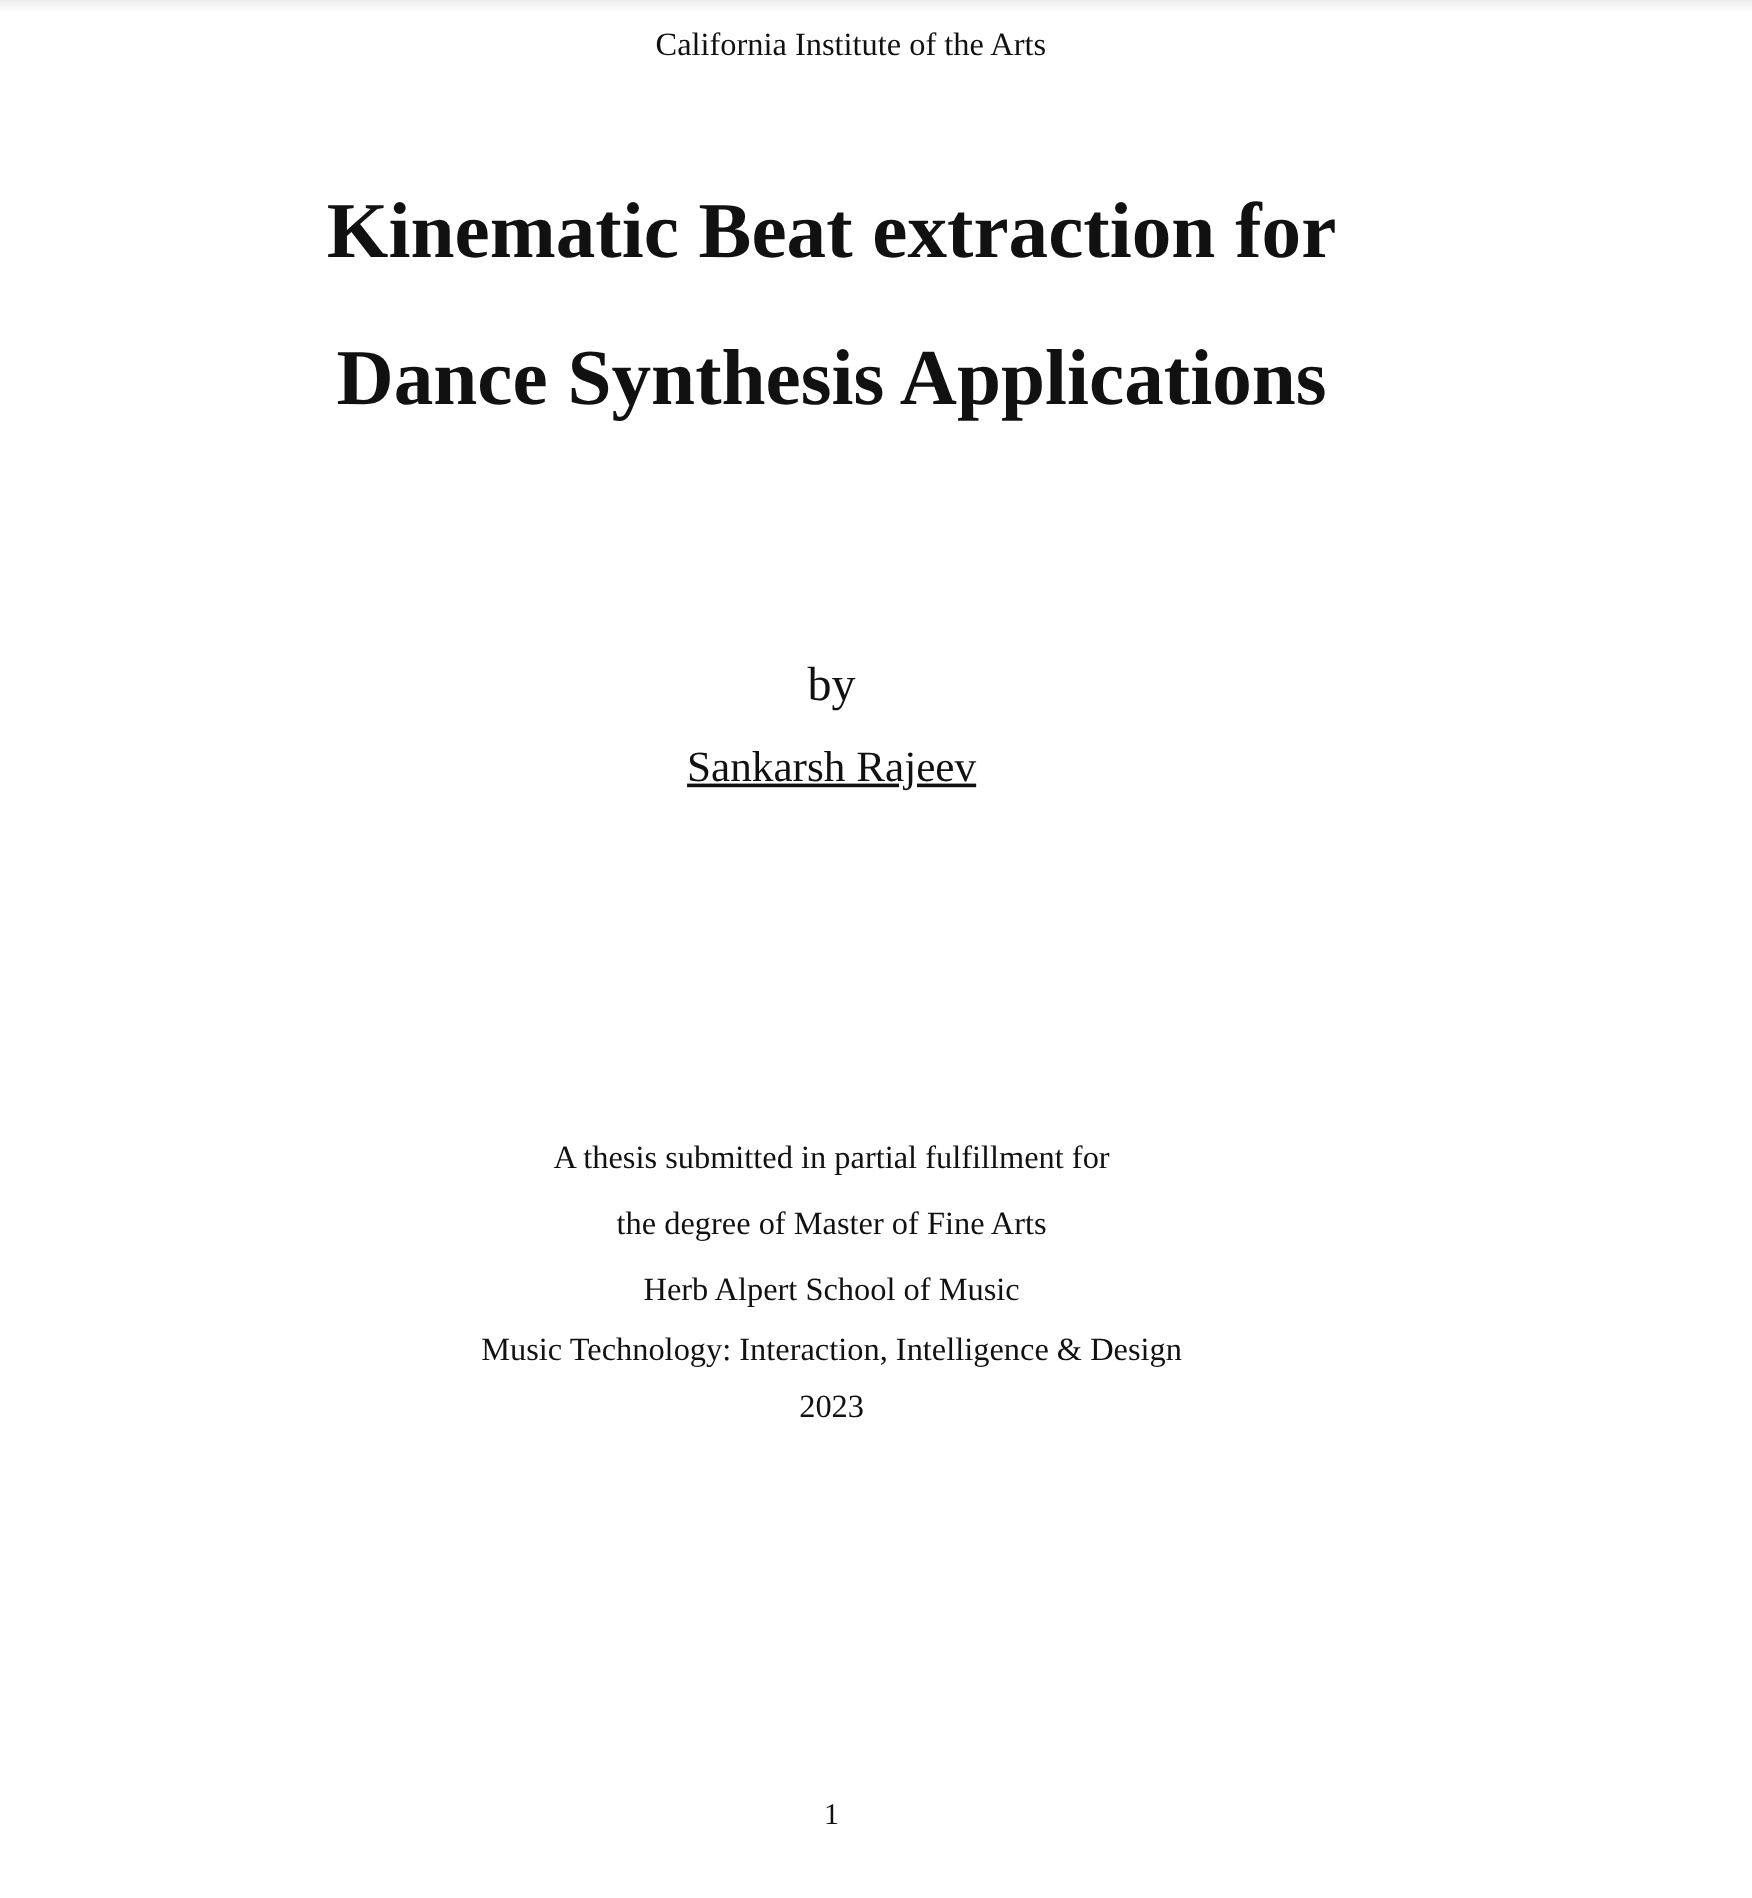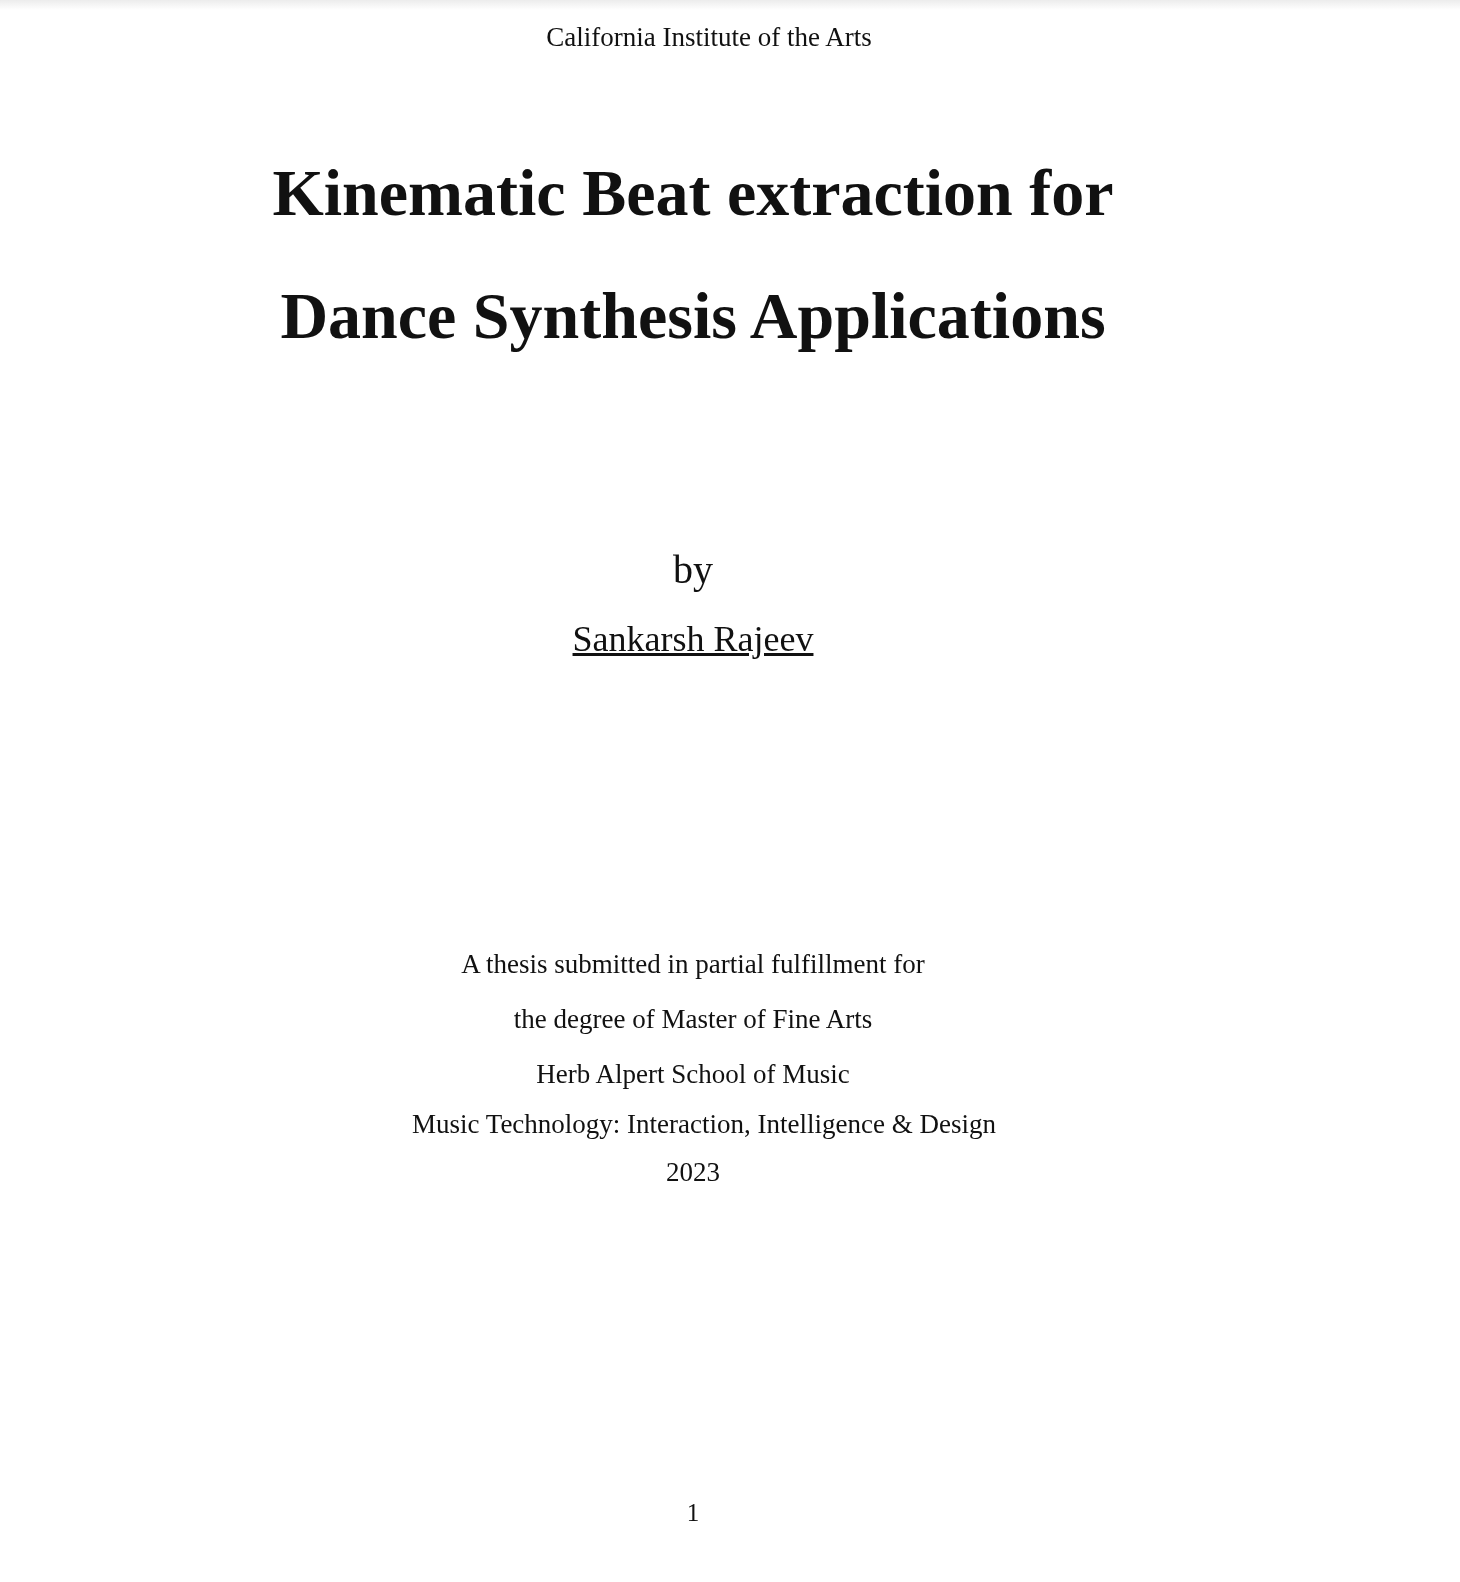--- a/index.html
+++ b/index.html
@@ -16,21 +16,21 @@
     .institution { top: 22px; font-size: 27px; margin-left: 16px; }
     .title { font-weight: bold; font-size: 66px; letter-spacing: 0px; }
     .t1 { top: 155px; text-align: center; }
     .t2 { top: 278px; font-family: Liberation Serif, serif; }
     .by { top: 546px; font-size: 40px; }
     .author { top: 618px; font-size: 36px; text-decoration: underline; }
     .sub { font-size: 27px; }
     .s1 { top: 913px; margin-top: 36px; }
     .s2 { top: 1004px; }
     .s3 { top: 1059px; }
-    .s4 { top: 1109px; padding-left: 11px; }
+    .s4 { top: 1109px; }
     .s5 { top: 1157px; }
     .pagenum { top: 1499px; font-size: 25px; }
   </style>
 </head>
 <body>
 
 <div class="top-shade"></div>
 
 <div class="page">
   <div class="line institution">California Institute of the Arts</div>

